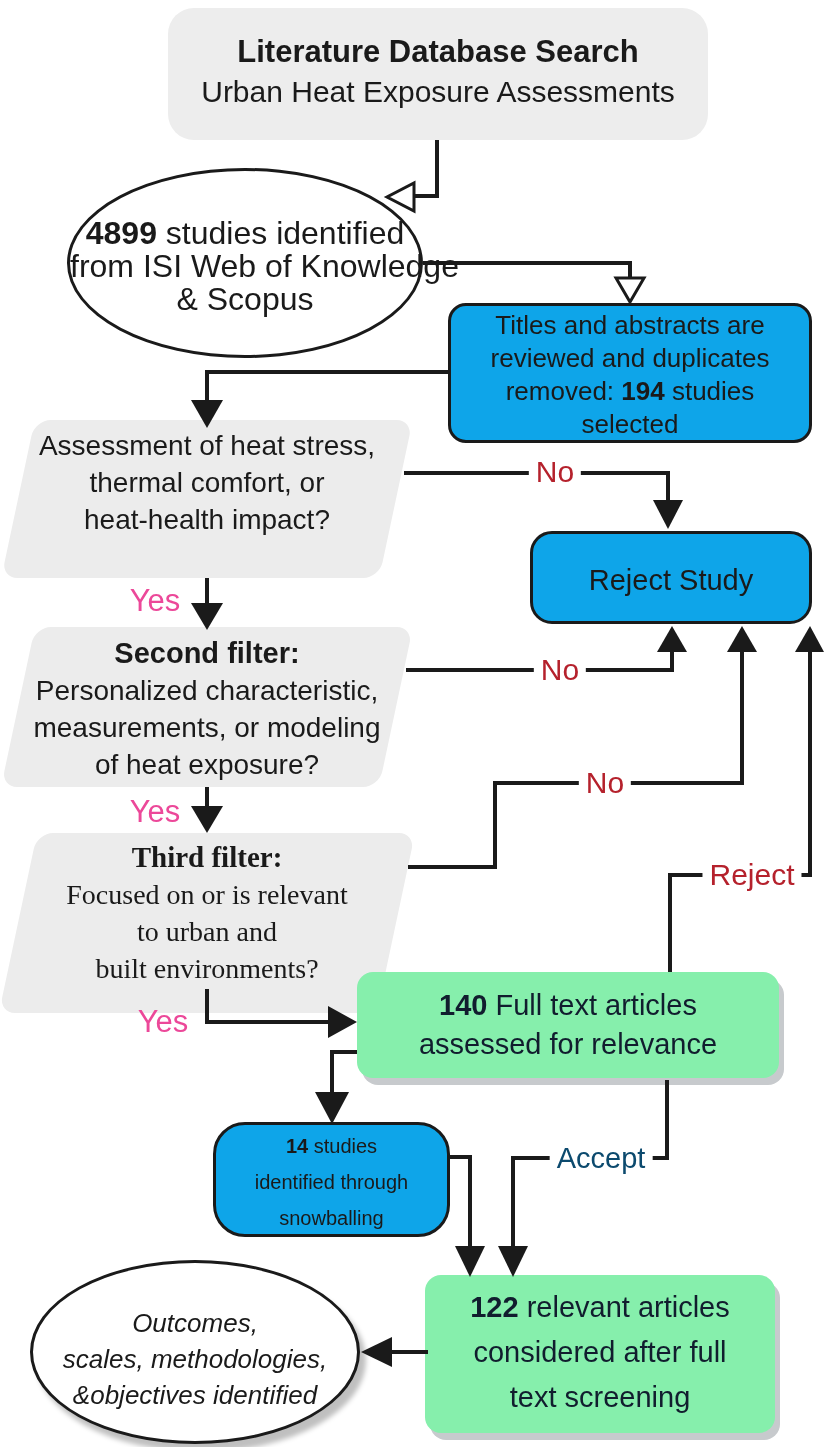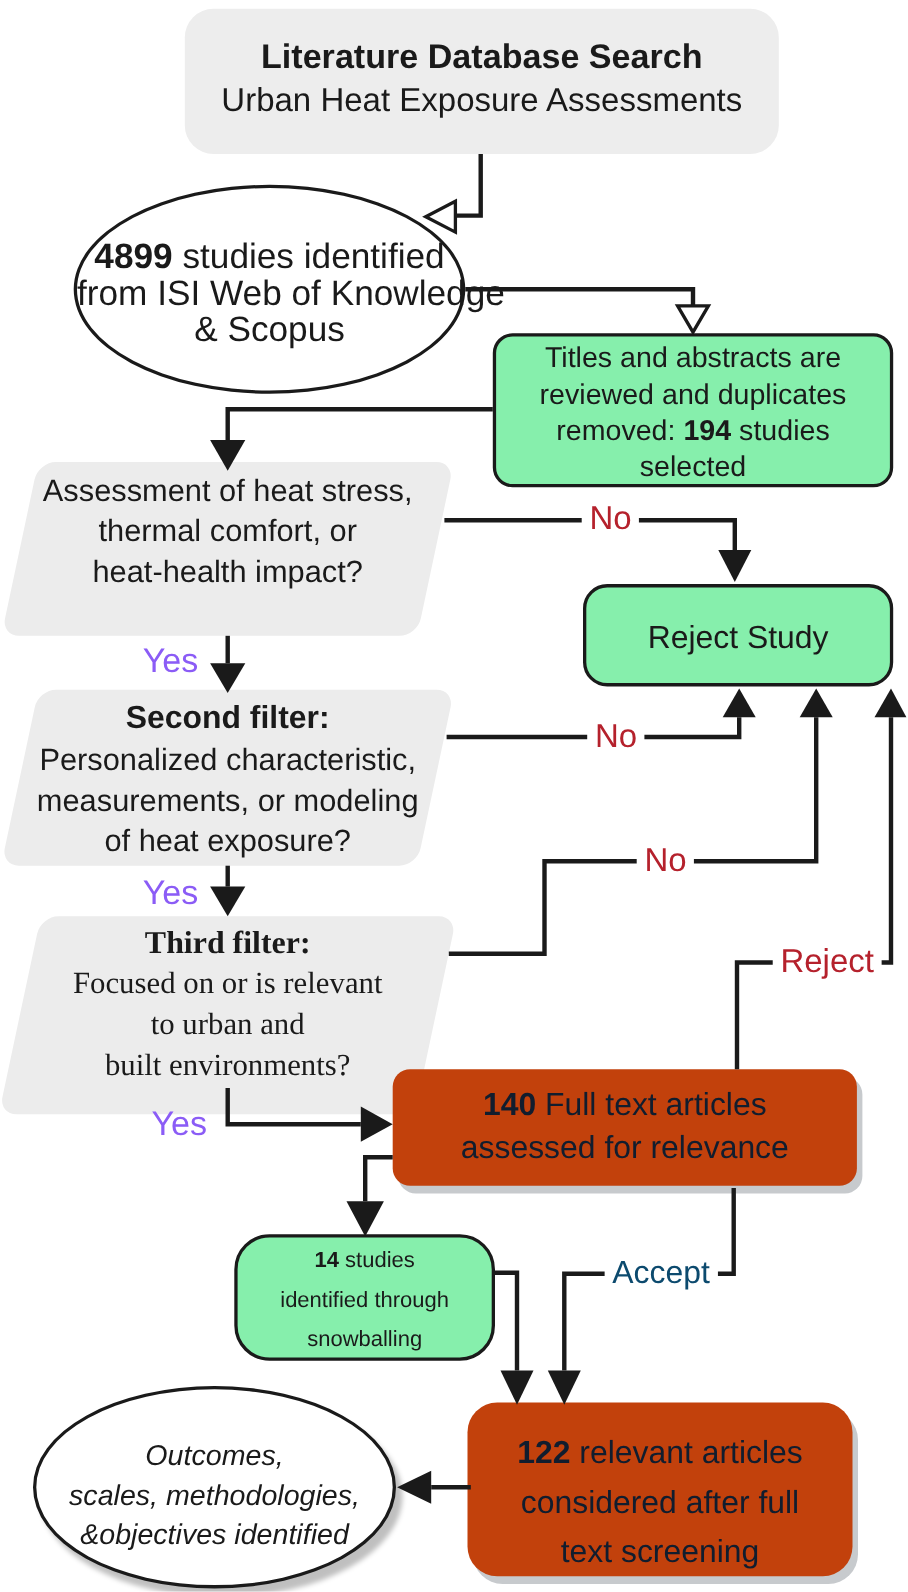--- a/index.html
+++ b/index.html
@@ -13,40 +13,40 @@
   
   .hdr{left:168px;top:8px;width:540px;height:132px;background:#ededed;border-radius:26px;
        padding-top:24px;font-size:30px;line-height:40px;}
   .hdr .t1{font-weight:700;font-size:31px;}
   
   .oval{border:3px solid #1a1a1a;border-radius:50%;background:#ffffff;}
   .oval1{left:67px;top:168px;width:356px;height:190px;padding-top:46px;font-size:32px;line-height:33px;}
   .oval2{left:30px;top:1260px;width:330px;height:184px;padding-top:42px;font-size:26px;line-height:36px;
          box-shadow:6px 8px 5px rgba(0,0,0,0.25);font-style:italic;}
   
-  .wbox{border:3px solid #1a1a1a;border-radius:18px;background:#86efac;}
+  .wbox{border:3px solid #1a1a1a;border-radius:18px;background:#0ea5e9;}
   .screened{left:448px;top:303px;width:364px;height:140px;padding-top:3px;font-size:26px;line-height:33px;}
   .rejectbox{left:530px;top:531px;width:282px;height:93px;font-size:29px;line-height:93px;border-radius:22px;}
   .snowball{left:213px;top:1122px;width:237px;height:115px;padding-top:3px;font-size:20px;line-height:36px;border-radius:32px;}
   
   .pgram{position:absolute;left:18px;width:378px;}
   .pgram .bg{position:absolute;left:0;top:0;right:0;bottom:0;background:#ececec;border-radius:16px;
              transform:skewX(-12deg);}
   .pgram .content{position:relative;text-align:center;font-size:28px;line-height:37px;}
   .pgram .title{font-weight:700;font-size:29px;}
   .f1{top:420px;height:158px;} .f1 .content{padding-top:7px;}
   .f2{top:627px;height:160px;} .f2 .content{padding-top:8px;}
   .f3{top:833px;height:180px;font-family:Liberation Serif, serif;} .f3 .content{padding-top:6px;}
   
-  .bbox{background:#c2410c;border-radius:16px;box-shadow:5px 7px 0 #c7cacd;color:#111d2e;}
+  .bbox{background:#86efac;border-radius:16px;box-shadow:5px 7px 0 #c7cacd;color:#111d2e;}
   .fulltext{left:357px;top:972px;width:422px;height:106px;padding-top:14px;font-size:29px;line-height:39px;}
-  .relevant{left:425px;top:1275px;width:350px;height:158px;padding-top:24px;font-size:29px;line-height:45px;border-radius:27px;}
+  .relevant{left:425px;top:1275px;width:350px;height:158px;padding-top:10px;font-size:29px;line-height:45px;}
   
   .elabel{position:absolute;transform:translate(-50%,-50%);white-space:nowrap;background:#ffffff;padding:0 7px;}
-  .lyes{color:#8b5cf6;font-size:31px;background:transparent;padding:0;}
+  .lyes{color:#ec4899;font-size:31px;background:transparent;padding:0;}
   .lno{color:#b5212c;font-size:30px;}
   .lteal{color:#0c4a6e;font-size:29px;}
   svg.wires{position:absolute;left:0;top:0;pointer-events:none;}
   svg.wires path{fill:none;stroke:#1a1a1a;stroke-width:4;}
   svg.wires polygon.solid{fill:#1a1a1a;stroke:none;}
   svg.wires polygon.hollow{fill:#ffffff;stroke:#1a1a1a;stroke-width:3;}
 </style>
 </head>
 <body>
 

